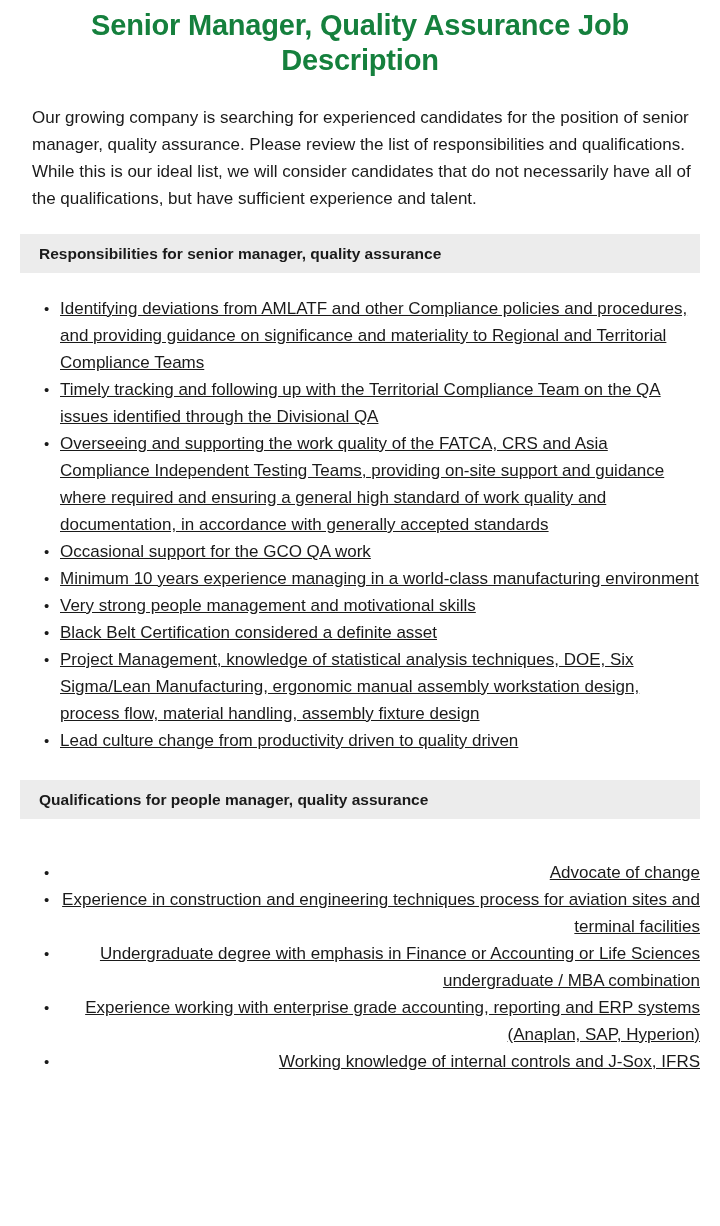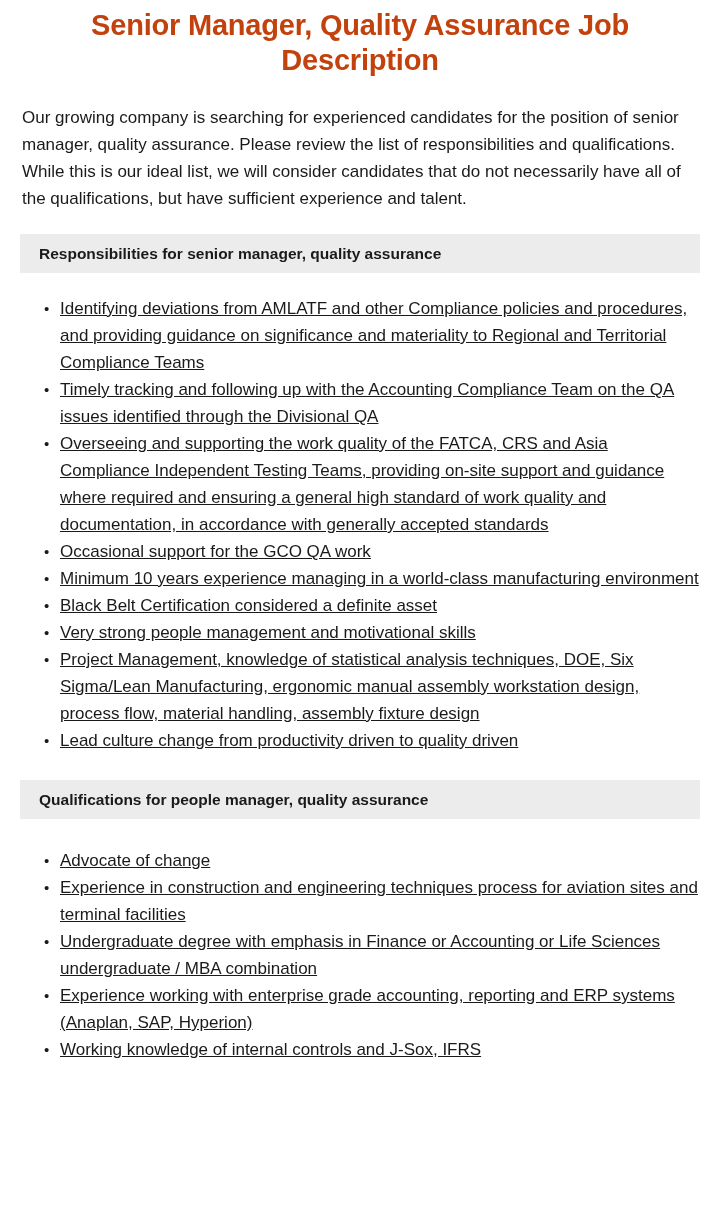--- a/index.html
+++ b/index.html
@@ -21,26 +21,26 @@
     background: #ffffff;
     position: relative;
   }
   .job-title {
     margin: 0;
     padding: 8px 40px 0 40px;
     font-size: 29px;
     line-height: 35px;
     font-weight: bold;
     text-align: center;
-    color: #c2410c;
+    color: #15803d;
     letter-spacing: -0.2px;
   }
   .intro {
     margin: 0;
-    padding: 26px 22px 0 22px;
+    padding: 26px 22px 0 32px;
     font-size: 17px;
     line-height: 27px;
     color: #1a1a1a;
   }
   .section {
     margin-top: 22px;
   }
   .section-header {
     margin: 0 20px;
     background: #ececec;
@@ -69,21 +69,22 @@
   ul.bullets li::before {
     content: "\2022";
     position: absolute;
     left: -16px;
     top: 0;
     font-size: 15px;
     line-height: 27px;
     color: #1a1a1a;
   }
   .section.qualifications ul.bullets {
-    padding-top: 28px;
+    padding-top: 40px;
+    text-align: right;
   }
   .section.responsibilities {
     margin-top: 22px;
   }
   .section.qualifications {
     margin-top: 26px;
   }
   .spacer-bottom {
     height: 36px;
   }
@@ -94,26 +95,26 @@
 <div class="page">
 
   <h1 class="job-title">Senior Manager, Quality Assurance Job Description</h1>
 
   <p class="intro">Our growing company is searching for experienced candidates for the position of senior manager, quality assurance. Please review the list of responsibilities and qualifications. While this is our ideal list, we will consider candidates that do not necessarily have all of the qualifications, but have sufficient experience and talent.</p>
 
   <section class="section responsibilities">
     <div class="section-header">Responsibilities for senior manager, quality assurance</div>
     <ul class="bullets">
       <li>Identifying deviations from AMLATF and other Compliance policies and procedures, and providing guidance on significance and materiality to Regional and Territorial Compliance Teams</li>
-      <li>Timely tracking and following up with the Accounting Compliance Team on the QA issues identified through the Divisional QA</li>
+      <li>Timely tracking and following up with the Territorial Compliance Team on the QA issues identified through the Divisional QA</li>
       <li>Overseeing and supporting the work quality of the FATCA, CRS and Asia Compliance Independent Testing Teams, providing on-site support and guidance where required and ensuring a general high standard of work quality and documentation, in accordance with generally accepted standards</li>
       <li>Occasional support for the GCO QA work</li>
       <li>Minimum 10 years experience managing in a world-class manufacturing environment</li>
+      <li>Very strong people management and motivational skills</li>
       <li>Black Belt Certification considered a definite asset</li>
-      <li>Very strong people management and motivational skills</li>
       <li>Project Management, knowledge of statistical analysis techniques, DOE, Six Sigma/Lean Manufacturing, ergonomic manual assembly workstation design, process flow, material handling, assembly fixture design</li>
       <li>Lead culture change from productivity driven to quality driven</li>
     </ul>
   </section>
 
   <section class="section qualifications">
     <div class="section-header">Qualifications for people manager, quality assurance</div>
     <ul class="bullets">
       <li>Advocate of change</li>
       <li>Experience in construction and engineering techniques process for aviation sites and terminal facilities</li>

